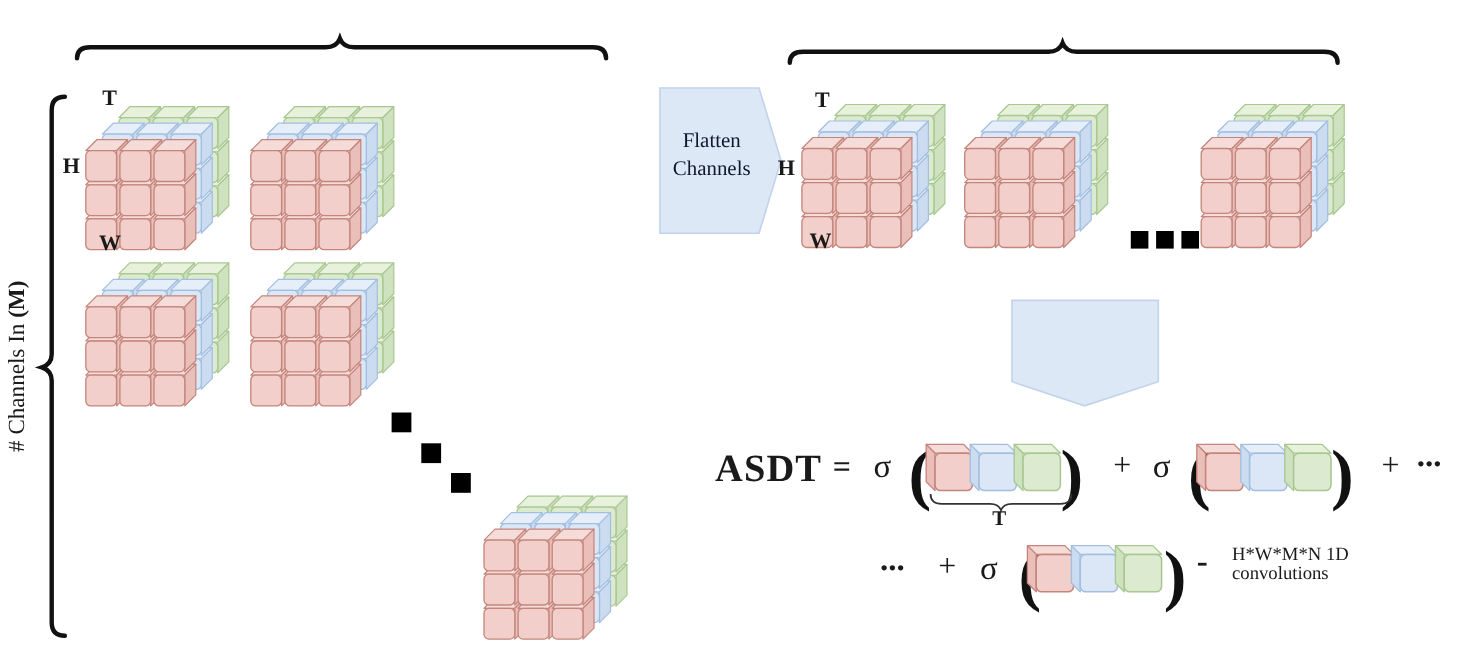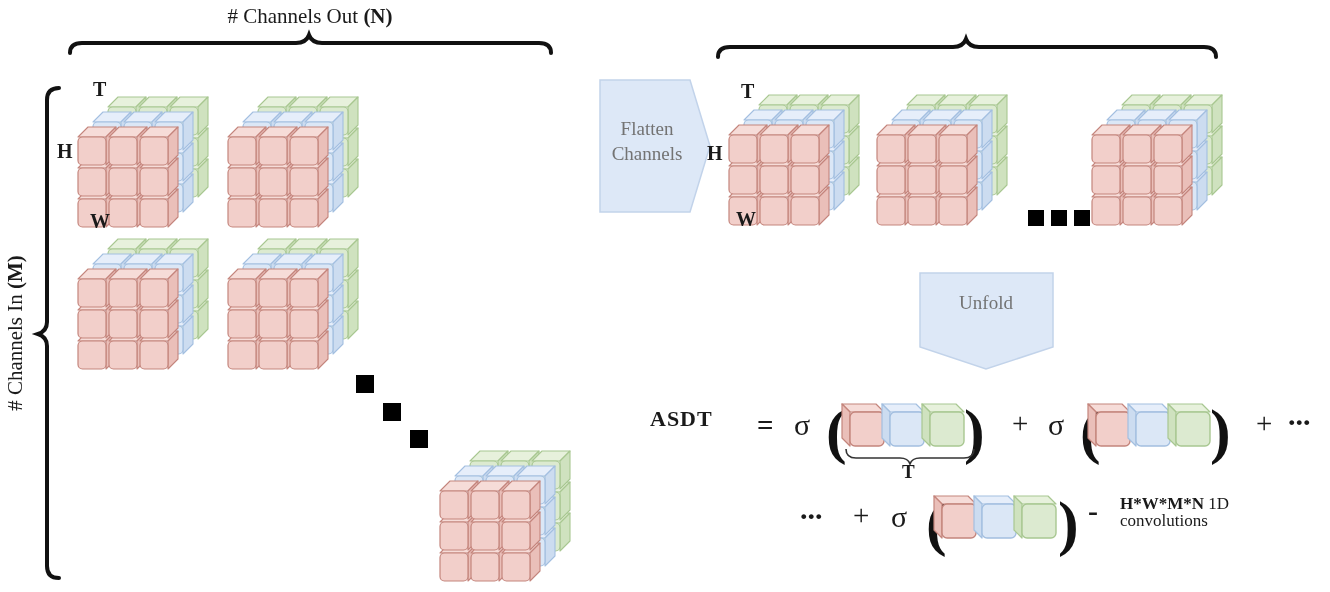--- a/index.html
+++ b/index.html
@@ -4,31 +4,31 @@
 <style>
   html,body{margin:0;padding:0;background:#ffffff;}
   #stage{position:relative;width:1330px;height:592px;background:#ffffff;overflow:hidden;
          font-family:"Liberation Serif","DejaVu Serif",serif;color:#1a1a1a;}
   #art{position:absolute;left:0;top:0;}
   .lbl{position:absolute;white-space:nowrap;}
   .center{text-align:center;}
   .title{font-size:21px;}
   .title b{font-weight:bold;}
   .axis{font-size:20px;font-weight:bold;}
-  .arrowtext{position:absolute;font-size:19px;line-height:25px;text-align:center;color:#737373;}
+  .arrowtext{position:absolute;font-size:19px;line-height:25px;text-align:center;color:#0f172a;}
   .eq{position:absolute;white-space:nowrap;}
-  .eq-lhs{font-size:22px;font-weight:bold;letter-spacing:1px;}
+  .eq-lhs{font-size:35px;font-weight:bold;letter-spacing:1px;}
   .eq-op{font-size:29px;font-weight:bold;}
   .eq-plus{font-size:29px;}
   .eq-sigma{font-size:30px;}
   .eq-ellipsis{font-size:30px;font-weight:bold;}
   .eq-minus{font-size:30px;font-weight:bold;}
   .tnote{font-size:19px;font-weight:bold;}
   .convnote{position:absolute;font-size:17px;line-height:17px;white-space:nowrap;}
-  .convnote b{font-weight:bold;}
+  .convnote b{font-weight:normal;}
   .rot{transform:rotate(-90deg);}
 </style>
 </head>
 <body>
 
 <div id="stage">
 
   <svg id="art" width="1330" height="592" viewBox="0 0 1330 592">
 
     <path d="M 70,53 Q 70,43 82,43 L 296,43 Q 306,43 309,35 Q 312,43 322,43 L 539,43 Q 551,43 551,53" fill="none" stroke-width="4" stroke-linecap="round" stroke="#111111"></path>
@@ -765,37 +765,35 @@
     <g id="dots">
         <rect x="356" y="375" width="18" height="18" fill="#000000"></rect>
         <rect x="383" y="403" width="18" height="18" fill="#000000"></rect>
         <rect x="410" y="430" width="18" height="18" fill="#000000"></rect>
         <rect x="1028" y="210" width="16" height="16" fill="#000000"></rect>
         <rect x="1051" y="210" width="16" height="16" fill="#000000"></rect>
         <rect x="1074" y="210" width="16" height="16" fill="#000000"></rect>
       </g>
   </svg>
 
-  <div class="lbl title center" style="left:130px;top:4px;width:360px;"><span># Channels Out </span><b>(N)</b></div>
   <div class="lbl title center rot" style="left:-232px;top:318px;width:500px;height:30px;"><span># Channels In </span><b>(M)</b></div>
 
   <span class="lbl axis" style="left:93px;top:78px;">T</span>
   <span class="lbl axis" style="left:57px;top:140px;">H</span>
   <span class="lbl axis" style="left:90px;top:210px;">W</span>
 
   <span class="lbl axis" style="left:741px;top:80px;">T</span>
   <span class="lbl axis" style="left:707px;top:142px;">H</span>
   <span class="lbl axis" style="left:736px;top:208px;">W</span>
 
   <div class="arrowtext" style="left:594px;top:116px;width:106px;">
     <div>Flatten</div>
     <div>Channels</div>
   </div>
   <div class="arrowtext" style="left:916px;top:290px;width:140px;">
-    <div>Unfold</div>
   </div>
 
   <span class="eq eq-lhs" style="left:650px;top:406px;">ASDT</span>
   <span class="eq eq-op" style="left:757px;top:409px;">=</span>
   <span class="eq eq-sigma" style="left:794px;top:408px;">σ</span>
   <span class="eq eq-plus" style="left:1012px;top:407px;">+</span>
   <span class="eq eq-sigma" style="left:1048px;top:408px;">σ</span>
   <span class="eq eq-plus" style="left:1256px;top:407px;">+</span>
   <span class="eq eq-ellipsis" style="left:1288px;top:398px;">...</span>
   <span class="lbl tnote" style="left:902px;top:461px;">T</span>

